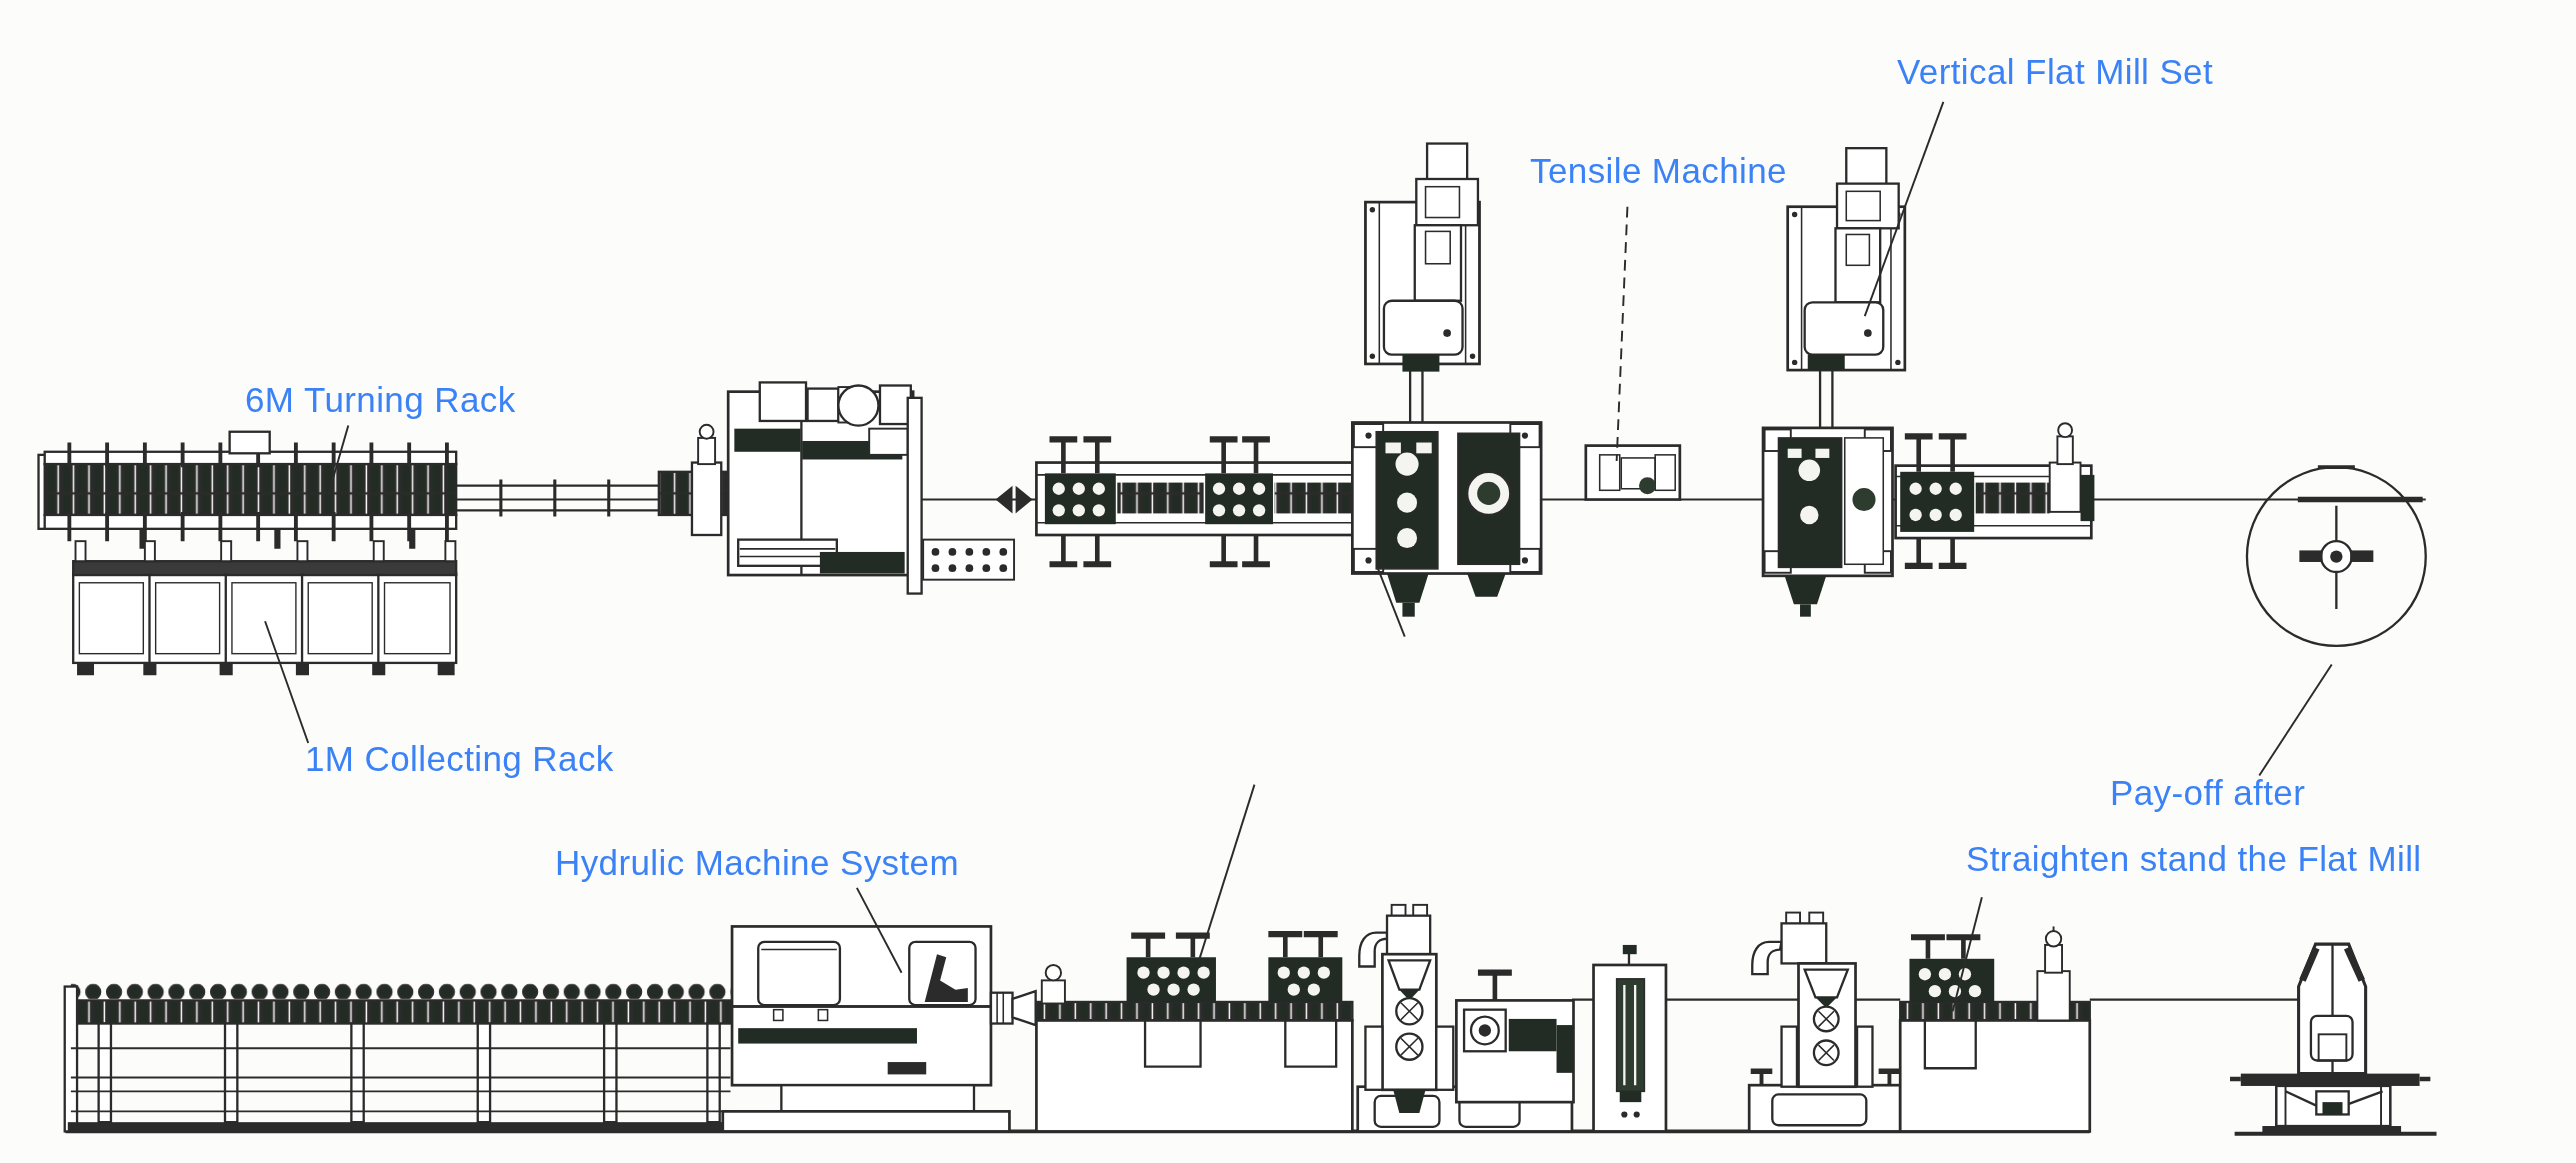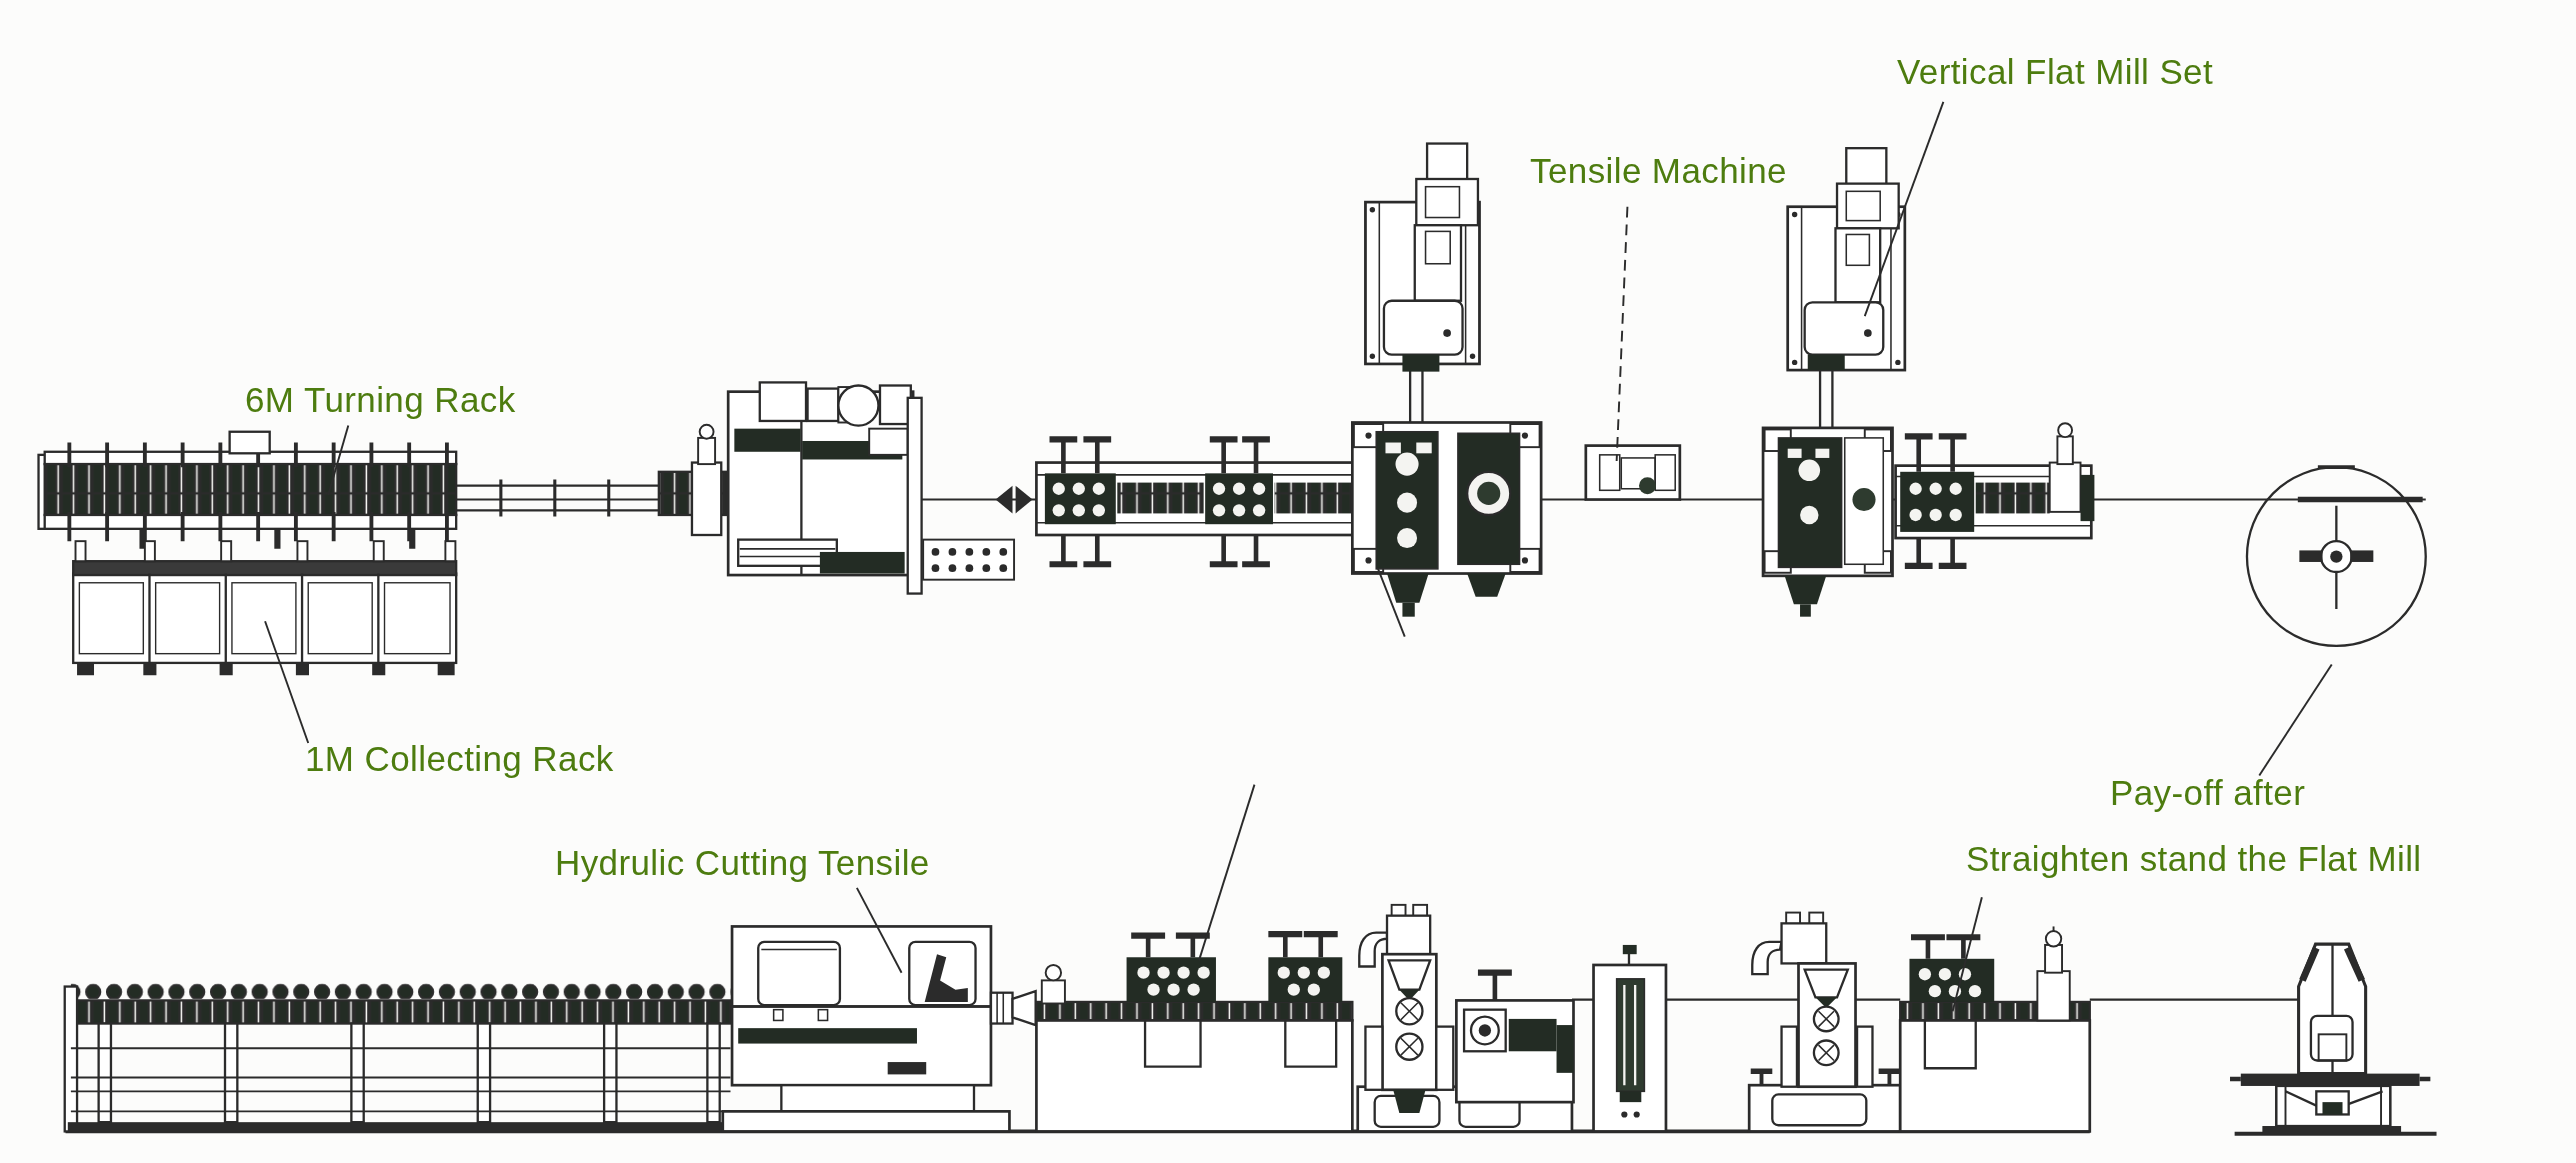--- a/index.html
+++ b/index.html
@@ -8,21 +8,21 @@
     width:2576px;height:1164px;
     background:#fcfcfb;
     font-family:"Liberation Sans", sans-serif;
     overflow:hidden;
   }
   .stage svg{position:absolute;left:0;top:0;}
   .lbl{
     position:absolute;
     font-size:35px;
     line-height:1.05;
-    color:#4d7c0f;
+    color:#3b82f6;
     white-space:nowrap;
     letter-spacing:0.4px;
   }
 </style>
 </head>
 <body>
 
 <div class="stage">
 
 <svg width="2576" height="1164" viewBox="0 0 3343 1510" stroke="#2b2b2b" fill="none" stroke-width="3" stroke-linecap="butt">
@@ -467,20 +467,20 @@
     <path d="M1823 826L1788 737"></path>
     <path stroke-dasharray="14 9" d="M2112 268L2098 598"></path>
     <path d="M2522 132L2420 410"></path>
     <path d="M3026 862L2932 1006"></path>
     <path d="M2572 1164L2534 1312"></path>
   </g>
 </svg>
 
 <div class="lbl" style="left:245px;top:382px">6M Turning Rack</div>
 <div class="lbl" style="left:305px;top:741px">1M Collecting Rack</div>
-<div class="lbl" style="left:555px;top:845px">Hydrulic Cutting Tensile</div>
+<div class="lbl" style="left:555px;top:845px">Hydrulic Machine System</div>
 <div class="lbl" style="left:1530px;top:153px">Tensile Machine</div>
 <div class="lbl" style="left:1897px;top:54px">Vertical Flat Mill Set</div>
 <div class="lbl" style="left:2110px;top:775px">Pay-off after</div>
 <div class="lbl" style="left:1966px;top:841px">Straighten stand the Flat Mill</div>
 
 </div>
 
 
 </body></html>

